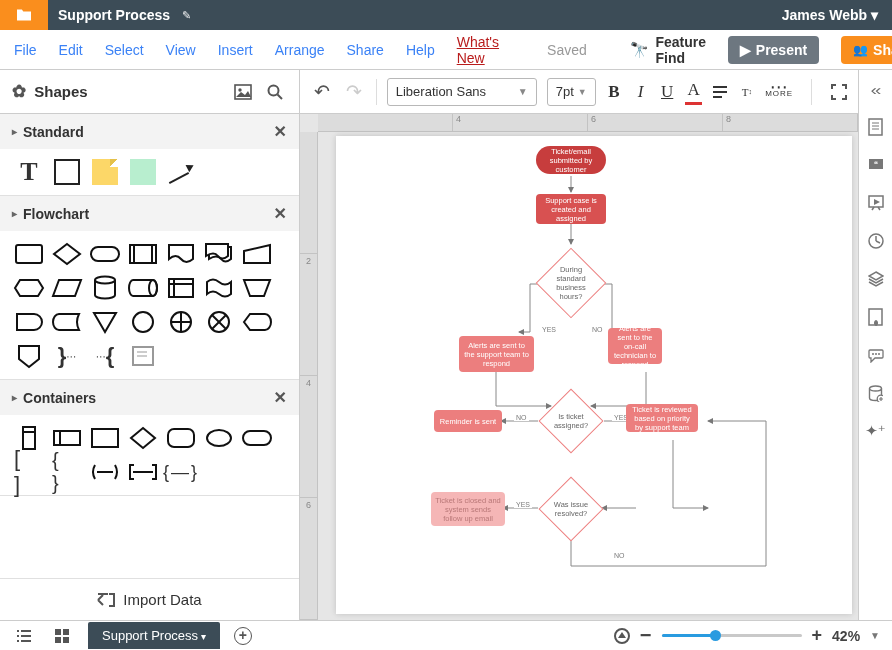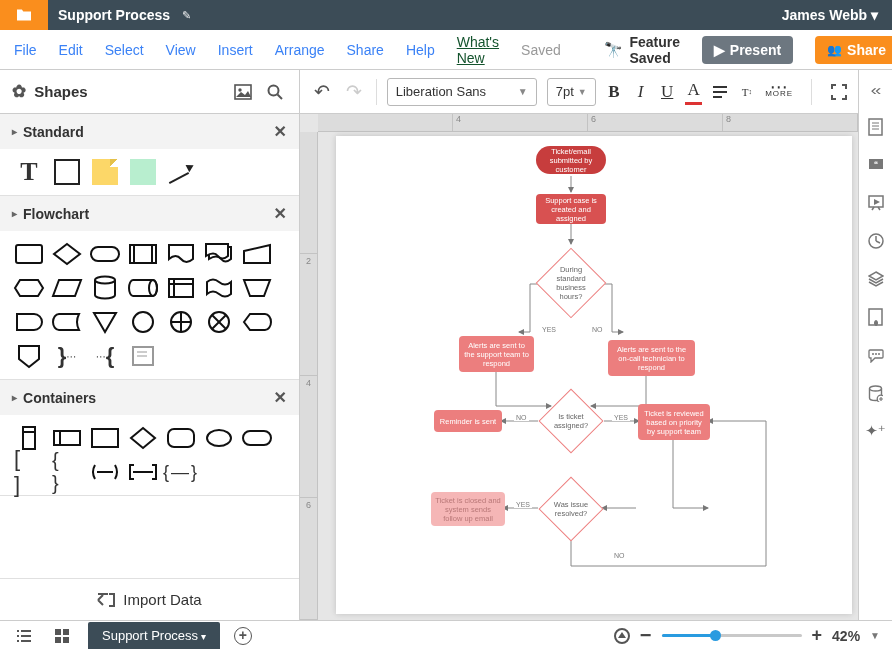--- a/index.html
+++ b/index.html
@@ -10,22 +10,22 @@
 .folder-icon { width: 48px; height: 30px; background: #fa8e1d; display: flex; align-items: center; justify-content: center; }
 .folder-icon svg { width: 18px; height: 14px; fill: #fff; }
 .doc-title { padding: 0 10px; font-size: 14px; font-weight: 600; }
 .pencil-icon { margin-left: 2px; font-size: 11px; opacity: .9; }
 .user-name { margin-left: auto; padding: 0 14px; font-size: 14px; font-weight: 600; cursor: pointer; }
 .user-name::after { content: " ▾"; }
 
 
 .menu-bar { height: 40px; background: #fff; display: flex; align-items: center; padding: 0 14px; border-bottom: 1px solid #ccc; gap: 22px; }
 .menu-item { color: #3b82f6; cursor: pointer; font-size: 14px; }
-.menu-link { color: #14532d; text-decoration: underline; }
-.menu-saved { color: #999; }
+.menu-link { color: #b91c1c; text-decoration: underline; }
+.menu-saved { color: #999; margin-left: 26px; }
 .menu-spacer { flex: 1; }
 .feature-find { display: flex; align-items: center; gap: 6px; font-size: 14px; font-weight: 600; }
 .btn { display: inline-flex; align-items: center; gap: 5px; padding: 6px 12px; border-radius: 4px; font-size: 14px; font-weight: 700; color: #fff; cursor: pointer; }
 .btn-present { background: #6d7780; }
 .btn-share { background: #fa8e1d; }
 
 
 .body-row { display: flex; flex: 1; min-height: 0; }
 .left-panel { width: 300px; border-right: 1px solid #ccc; display: flex; flex-direction: column; background: #fff; }
 .shapes-header { height: 44px; display: flex; align-items: center; padding: 0 12px; border-bottom: 1px solid #ccc; font-size: 15px; font-weight: 700; gap: 8px; }
@@ -117,21 +117,21 @@
   <span class="menu-item">View</span>
   <span class="menu-item">Insert</span>
   <span class="menu-item">Arrange</span>
   <span class="menu-item">Share</span>
   <span class="menu-item">Help</span>
   <span class="menu-item menu-link">What's New</span>
   <span class="menu-item menu-saved">Saved</span>
   <div class="menu-spacer"></div>
   <div class="feature-find">
     <span style="font-size:15px">🔭</span>
-    <span>Feature Saved</span>
+    <span>Feature Find</span>
   </div>
   <div class="btn btn-present">
     <span>▶</span>
     <span>Present</span>
   </div>
   <div class="btn btn-share">
     <span style="font-size:12px">👥</span>
     <span>Share</span>
   </div>
 </div>
@@ -477,28 +477,28 @@
           </svg>
 
           <div class="node term r1" style="left:200px;top:10px;width:70px;height:28px">Ticket/email submitted by customer</div>
           <div class="node proc r2" style="left:200px;top:58px;width:70px;height:30px">Support case is created and assigned</div>
           <div class="node diamond" style="left:210px;top:122px;width:50px;height:50px">
               <div class="inner">During standard business hours?</div>
             </div>
           <div class="edge-lbl" style="left:204px;top:190px">YES</div>
           <div class="edge-lbl" style="left:254px;top:190px">NO</div>
           <div class="node proc r3" style="left:123px;top:200px;width:75px;height:36px">Alerts are sent to the support team to respond</div>
-          <div class="node proc r3" style="left:272px;top:204px;width:87px;height:36px">Alerts are sent to the on-call technician to respond</div>
+          <div class="node proc r3" style="left:272px;top:192px;width:54px;height:36px">Alerts are sent to the on-call technician to respond</div>
           <div class="node proc r3" style="left:98px;top:274px;width:68px;height:22px">Reminder is sent</div>
           <div class="node diamond" style="left:212px;top:262px;width:46px;height:46px">
               <div class="inner">Is ticket assigned?</div>
             </div>
           <div class="edge-lbl" style="left:178px;top:278px">NO</div>
           <div class="edge-lbl" style="left:276px;top:278px">YES</div>
-          <div class="node proc r3" style="left:302px;top:268px;width:72px;height:36px">Ticket is reviewed based on priority by support team</div>
+          <div class="node proc r3" style="left:290px;top:268px;width:72px;height:28px">Ticket is reviewed based on priority by support team</div>
           <div class="node proc r4" style="left:95px;top:356px;width:74px;height:34px;color:#b97878">Ticket is closed and system sends follow up email</div>
           <div class="node diamond" style="left:212px;top:350px;width:46px;height:46px">
               <div class="inner">Was issue resolved?</div>
             </div>
           <div class="edge-lbl" style="left:178px;top:365px">YES</div>
           <div class="edge-lbl" style="left:276px;top:416px">NO</div>
         </div>
       </div>
     </div>
   </div>

